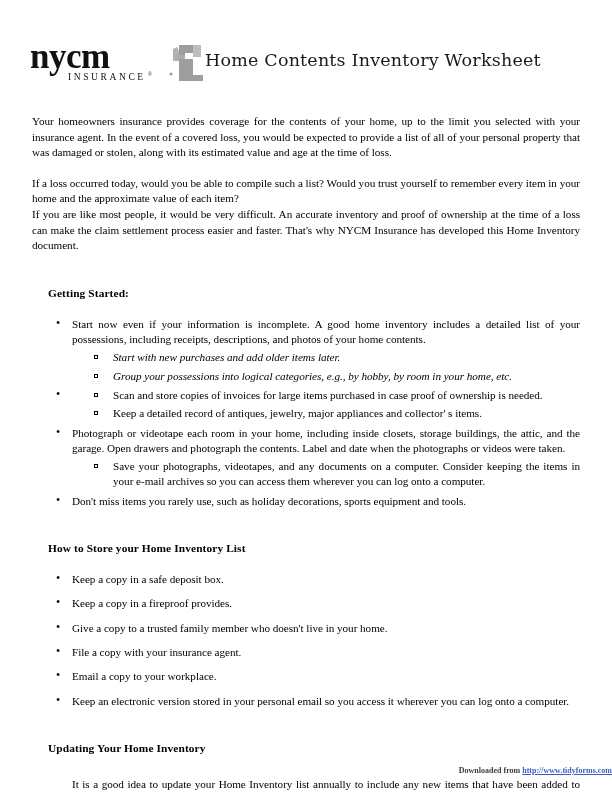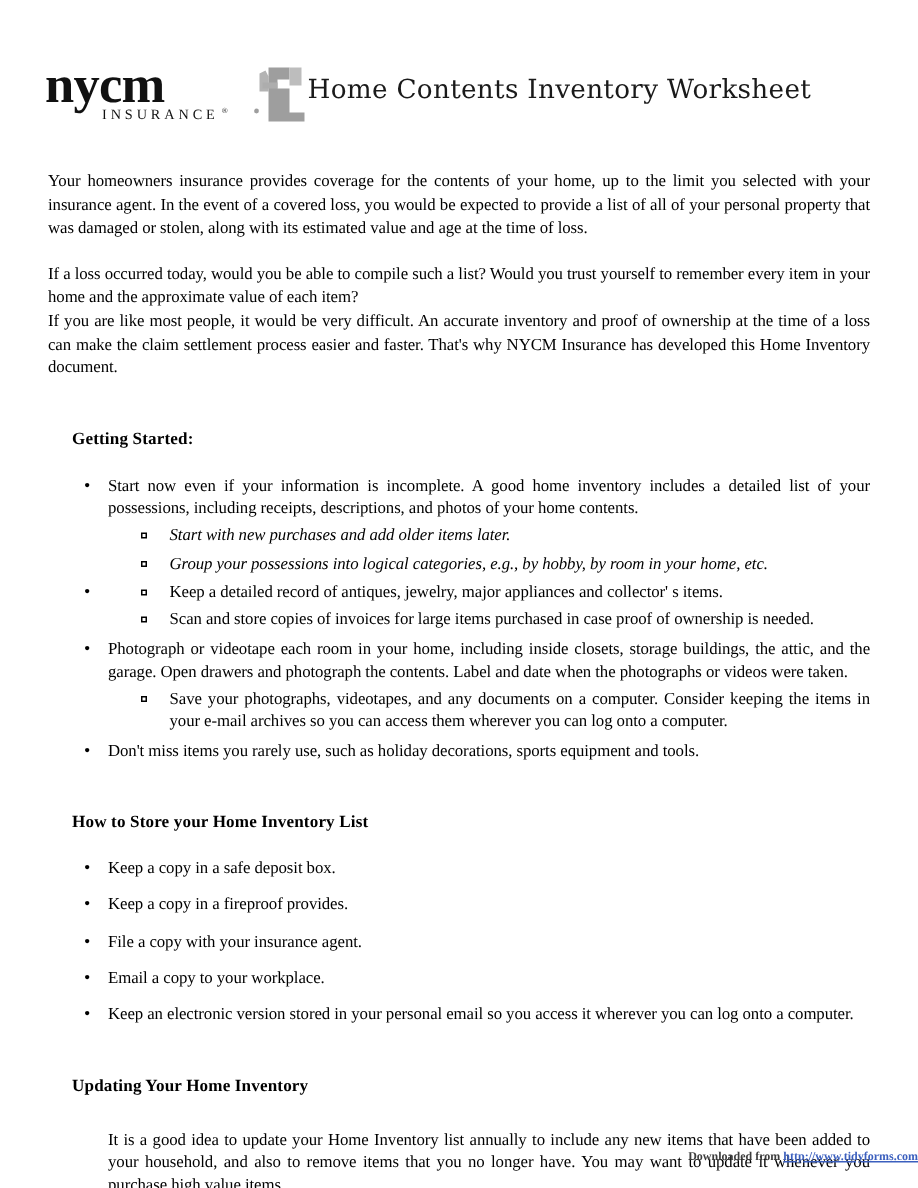--- a/index.html
+++ b/index.html
@@ -229,42 +229,43 @@
       <li>
         <span>Start now even if your information is incomplete.  A good home inventory includes a detailed list of your possessions, including receipts, descriptions, and photos of your home contents.</span>
         <ul class="lvl2">
           <li class="tight">Start with new purchases and add older items later.</li>
           <li class="tight">Group your possessions into logical categories, e.g., by hobby, by room in your home, etc.</li>
         </ul>
       </li>
 
       <li class="loose">
         <ul class="lvl2">
+          <li class="loose">Scan and store copies of invoices for large items purchased in case proof of ownership is needed.</li>
           <li class="loose">Keep a detailed record of antiques, jewelry, major appliances and collector' s items.</li>
-          <li class="loose">Scan and store copies of invoices for large items purchased in case proof of ownership is needed.</li>
         </ul>
       </li>
 
       <li class="loose">
         <span>Photograph or videotape each room in your home, including inside closets, storage buildings, the attic, and the garage.  Open drawers and photograph the contents.  Label and date when the photographs or videos were taken.</span>
         <ul class="lvl2">
           <li class="loose">Save your photographs, videotapes, and any documents on a computer.  Consider keeping the items in your e-mail archives so you can access them wherever you can log onto a computer.</li>
         </ul>
       </li>
 
       <li class="loose">Don't miss items you rarely use, such as holiday decorations, sports equipment and tools.</li>
     </ul>
 
     <div class="gap-sm"></div>
 
     <h2 class="section">How to Store your Home Inventory List</h2>
 
     <ul class="lvl1 store">
       <li>Keep a copy in a safe deposit box.</li>
       <li>Keep a copy in a fireproof provides.</li>
+      <li>Give a copy to a trusted family member who doesn't live in your home.</li>
       <li>File a copy with your insurance agent.</li>
       <li>Email a copy to your workplace.</li>
       <li>Keep an electronic version stored in your personal email so you access it wherever you can log onto a computer.</li>
     </ul>
 
     <div class="gap-sm"></div>
 
     <h2 class="section">Updating Your Home Inventory</h2>
     <p class="indented">It is a good idea to update your Home Inventory list annually to include any new items that have been added to your household, and also to remove items that you no longer have. You may want to update it whenever you purchase high value items.</p>
 

